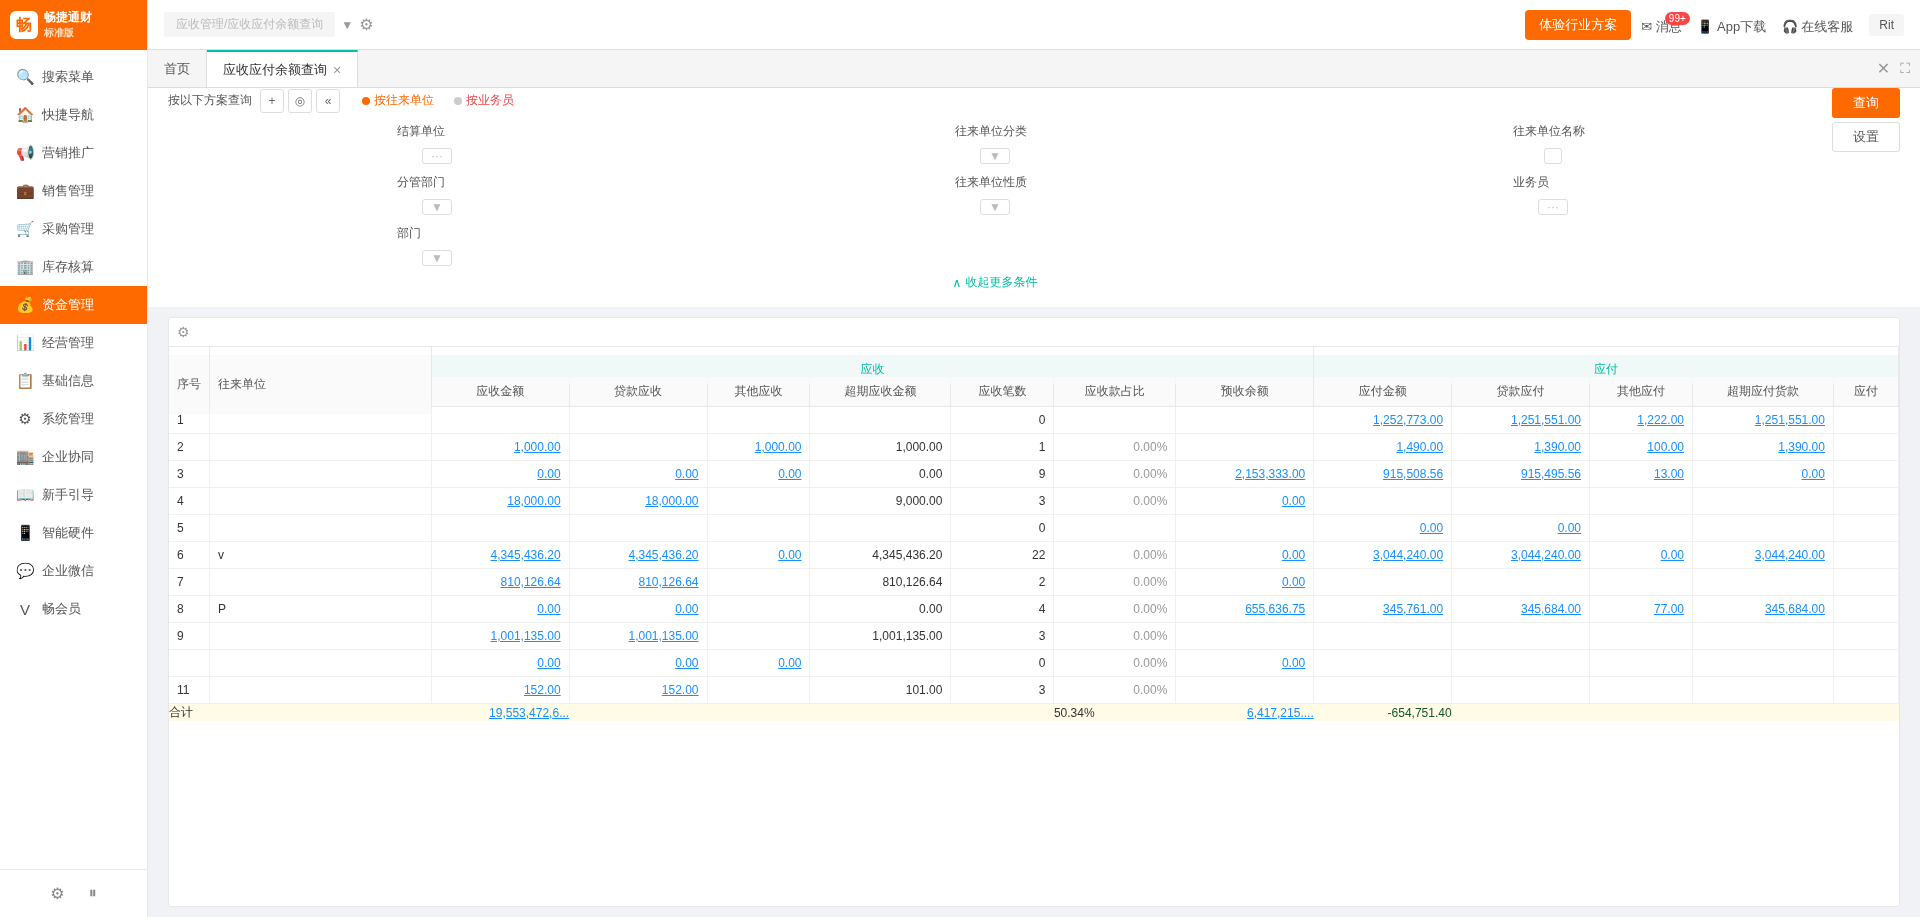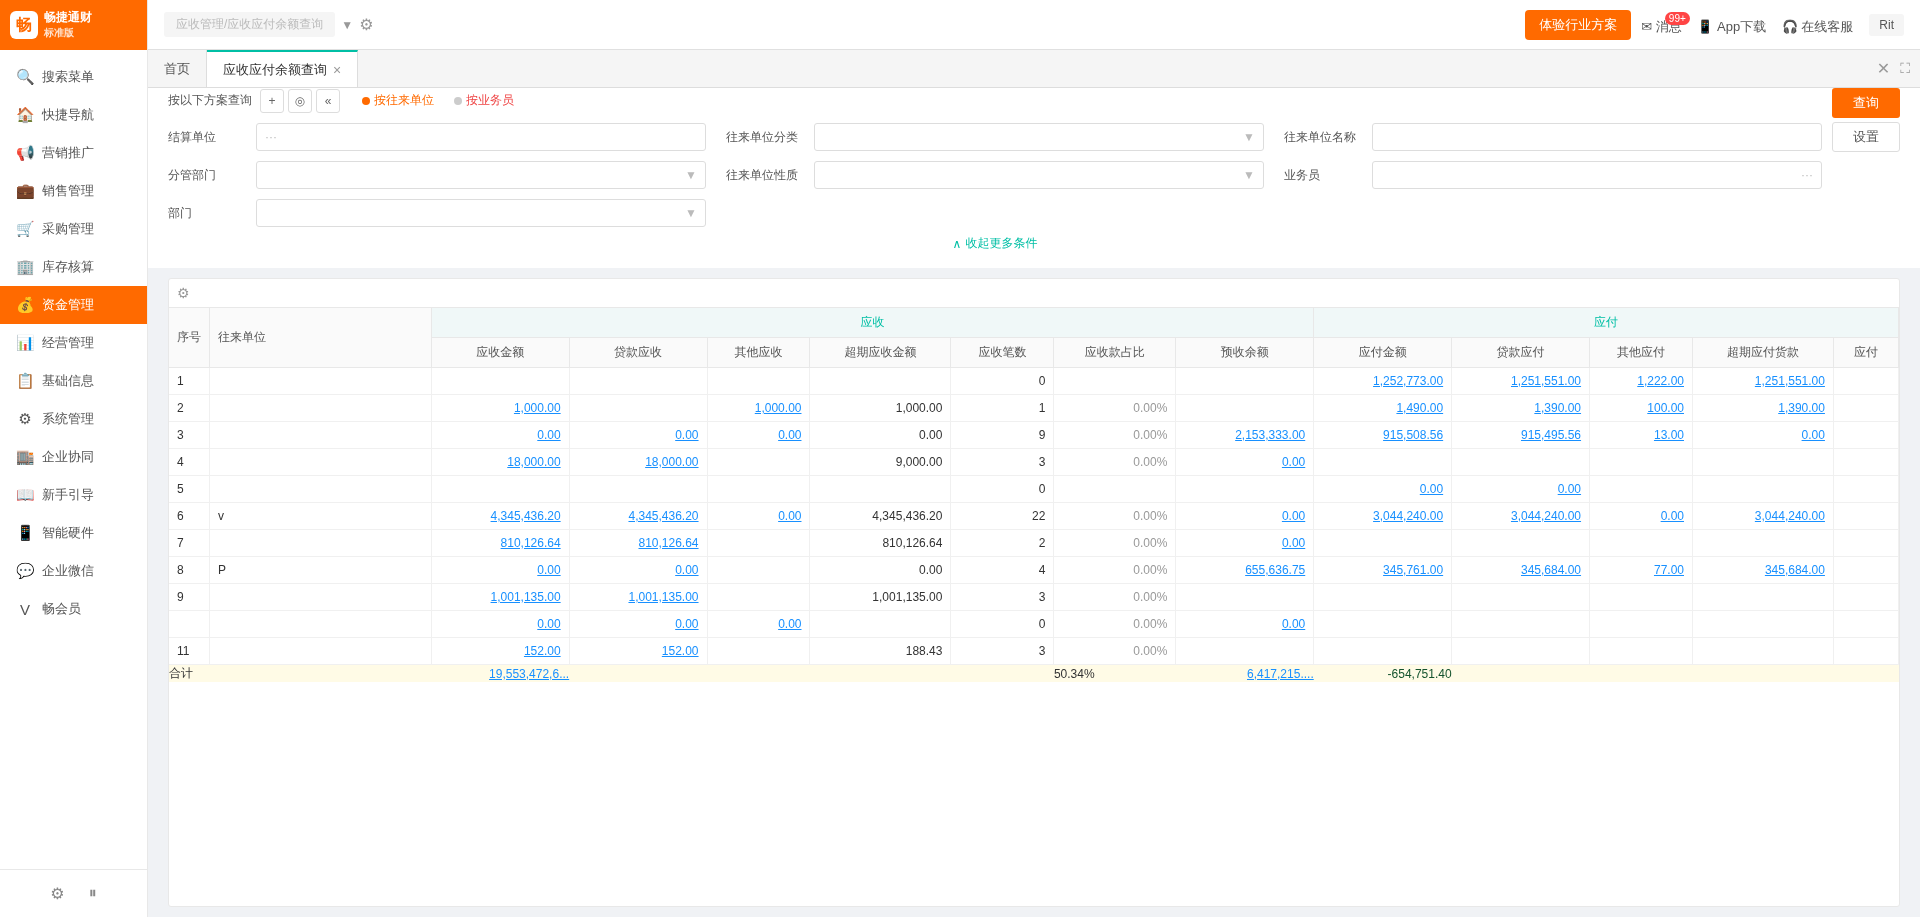--- a/index.html
+++ b/index.html
@@ -224,20 +224,21 @@
 
     .filter-grid {
       display: grid;
       grid-template-columns: 1fr 1fr 1fr;
       gap: 10px 20px;
     }
     .filter-row {
       display: flex;
       align-items: center;
       gap: 8px;
+      flex-direction: column;
     }
     .filter-row-label {
       color: #555;
       font-size: 12px;
       white-space: nowrap;
       width: 80px;
     }
     .filter-input {
       flex: 1;
       height: 28px;
@@ -311,21 +312,21 @@
     thead tr th {
       background: #fafafa;
       border-bottom: 1px solid #e8e8e8;
       border-right: 1px solid #e8e8e8;
       padding: 6px 8px;
       text-align: center;
       color: #555;
       font-weight: normal;
       white-space: nowrap;
       position: sticky;
-      top: 0;
+      top: 8px;
       z-index: 2;
       margin-top: 12px;
     }
     thead tr:first-child th {
       border-bottom: 1px solid #e8e8e8;
     }
     tbody tr td {
       border-bottom: 1px solid #f0f0f0;
       border-right: 1px solid #f0f0f0;
       padding: 6px 8px;
@@ -762,21 +763,21 @@
                 <td class="td-link td-num"></td>
                 <td class="td-link td-num"></td>
                 <td class="td-num"></td>
               </tr>
               <tr>
                 <td class="td-left">11</td>
                 <td class="td-left"></td>
                 <td class="td-link td-num">152.00</td>
                 <td class="td-link td-num">152.00</td>
                 <td class="td-link td-num"></td>
-                <td class="td-num">188.43</td>
+                <td class="td-num">101.00</td>
                 <td class="td-num">3</td>
                 <td class="td-num td-gray">0.00%</td>
                 <td class="td-link td-num"></td>
                 <td class="td-link td-num"></td>
                 <td class="td-link td-num"></td>
                 <td class="td-link td-num"></td>
                 <td class="td-link td-num"></td>
                 <td class="td-num"></td>
               </tr>
             </tbody>

